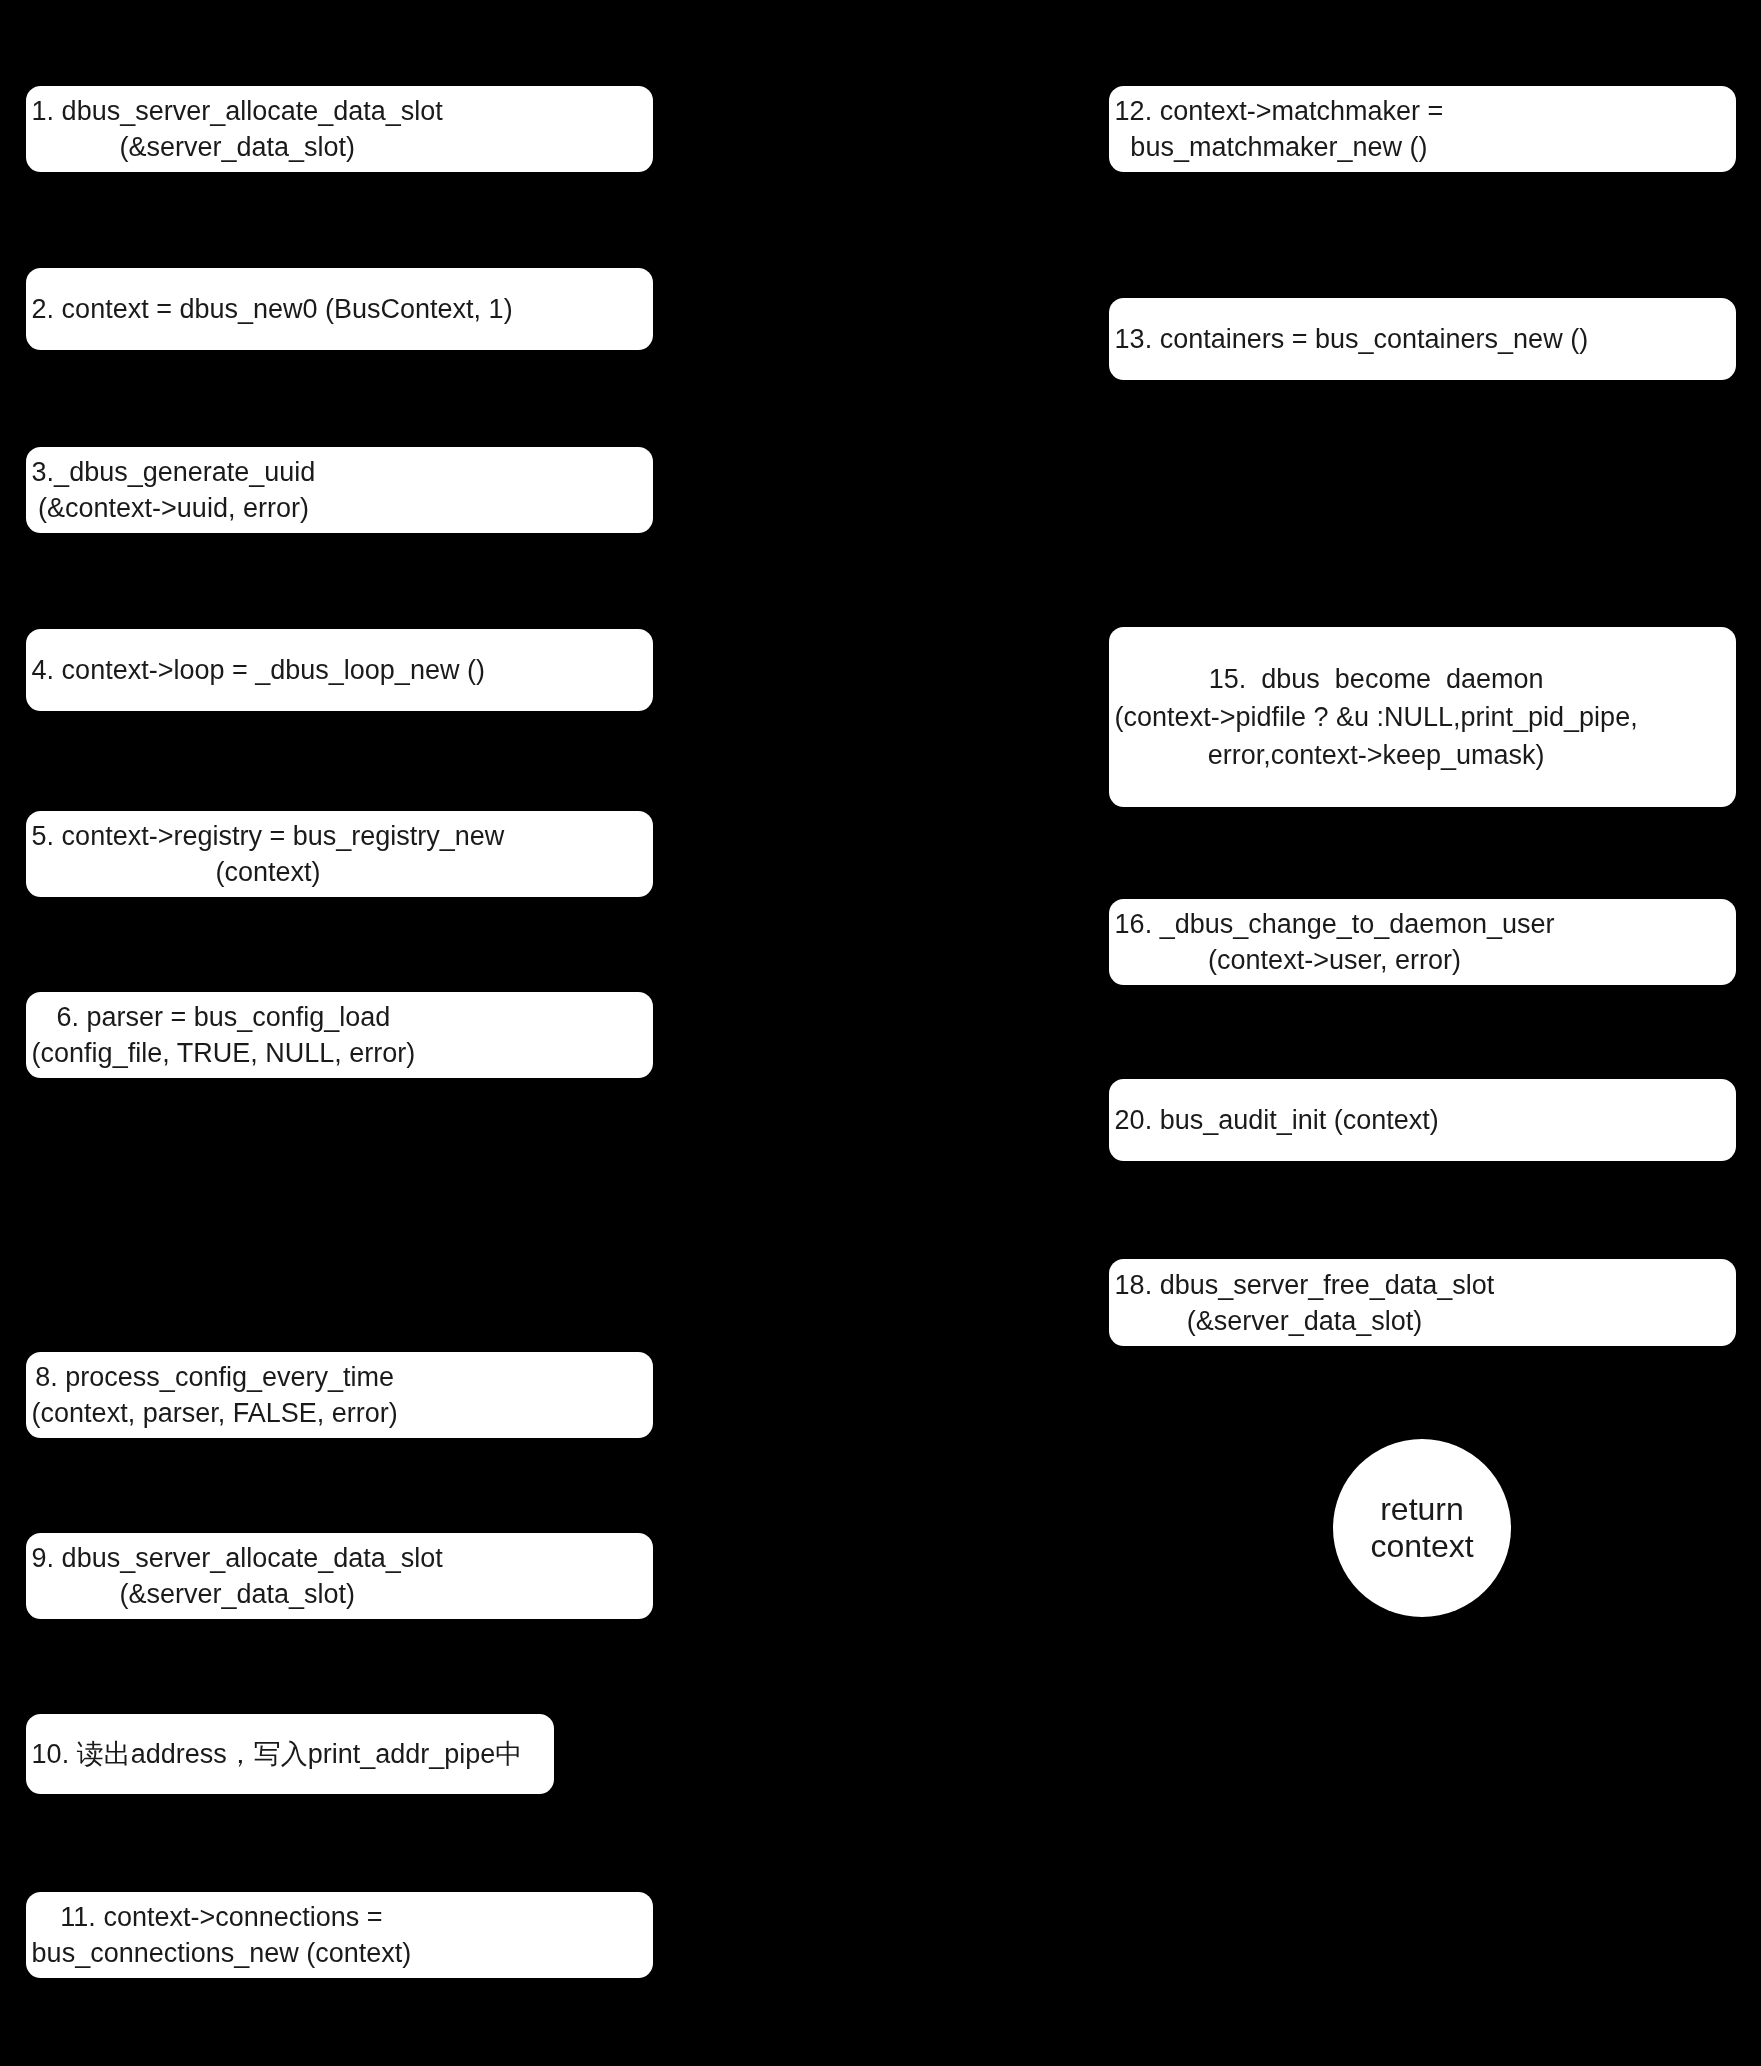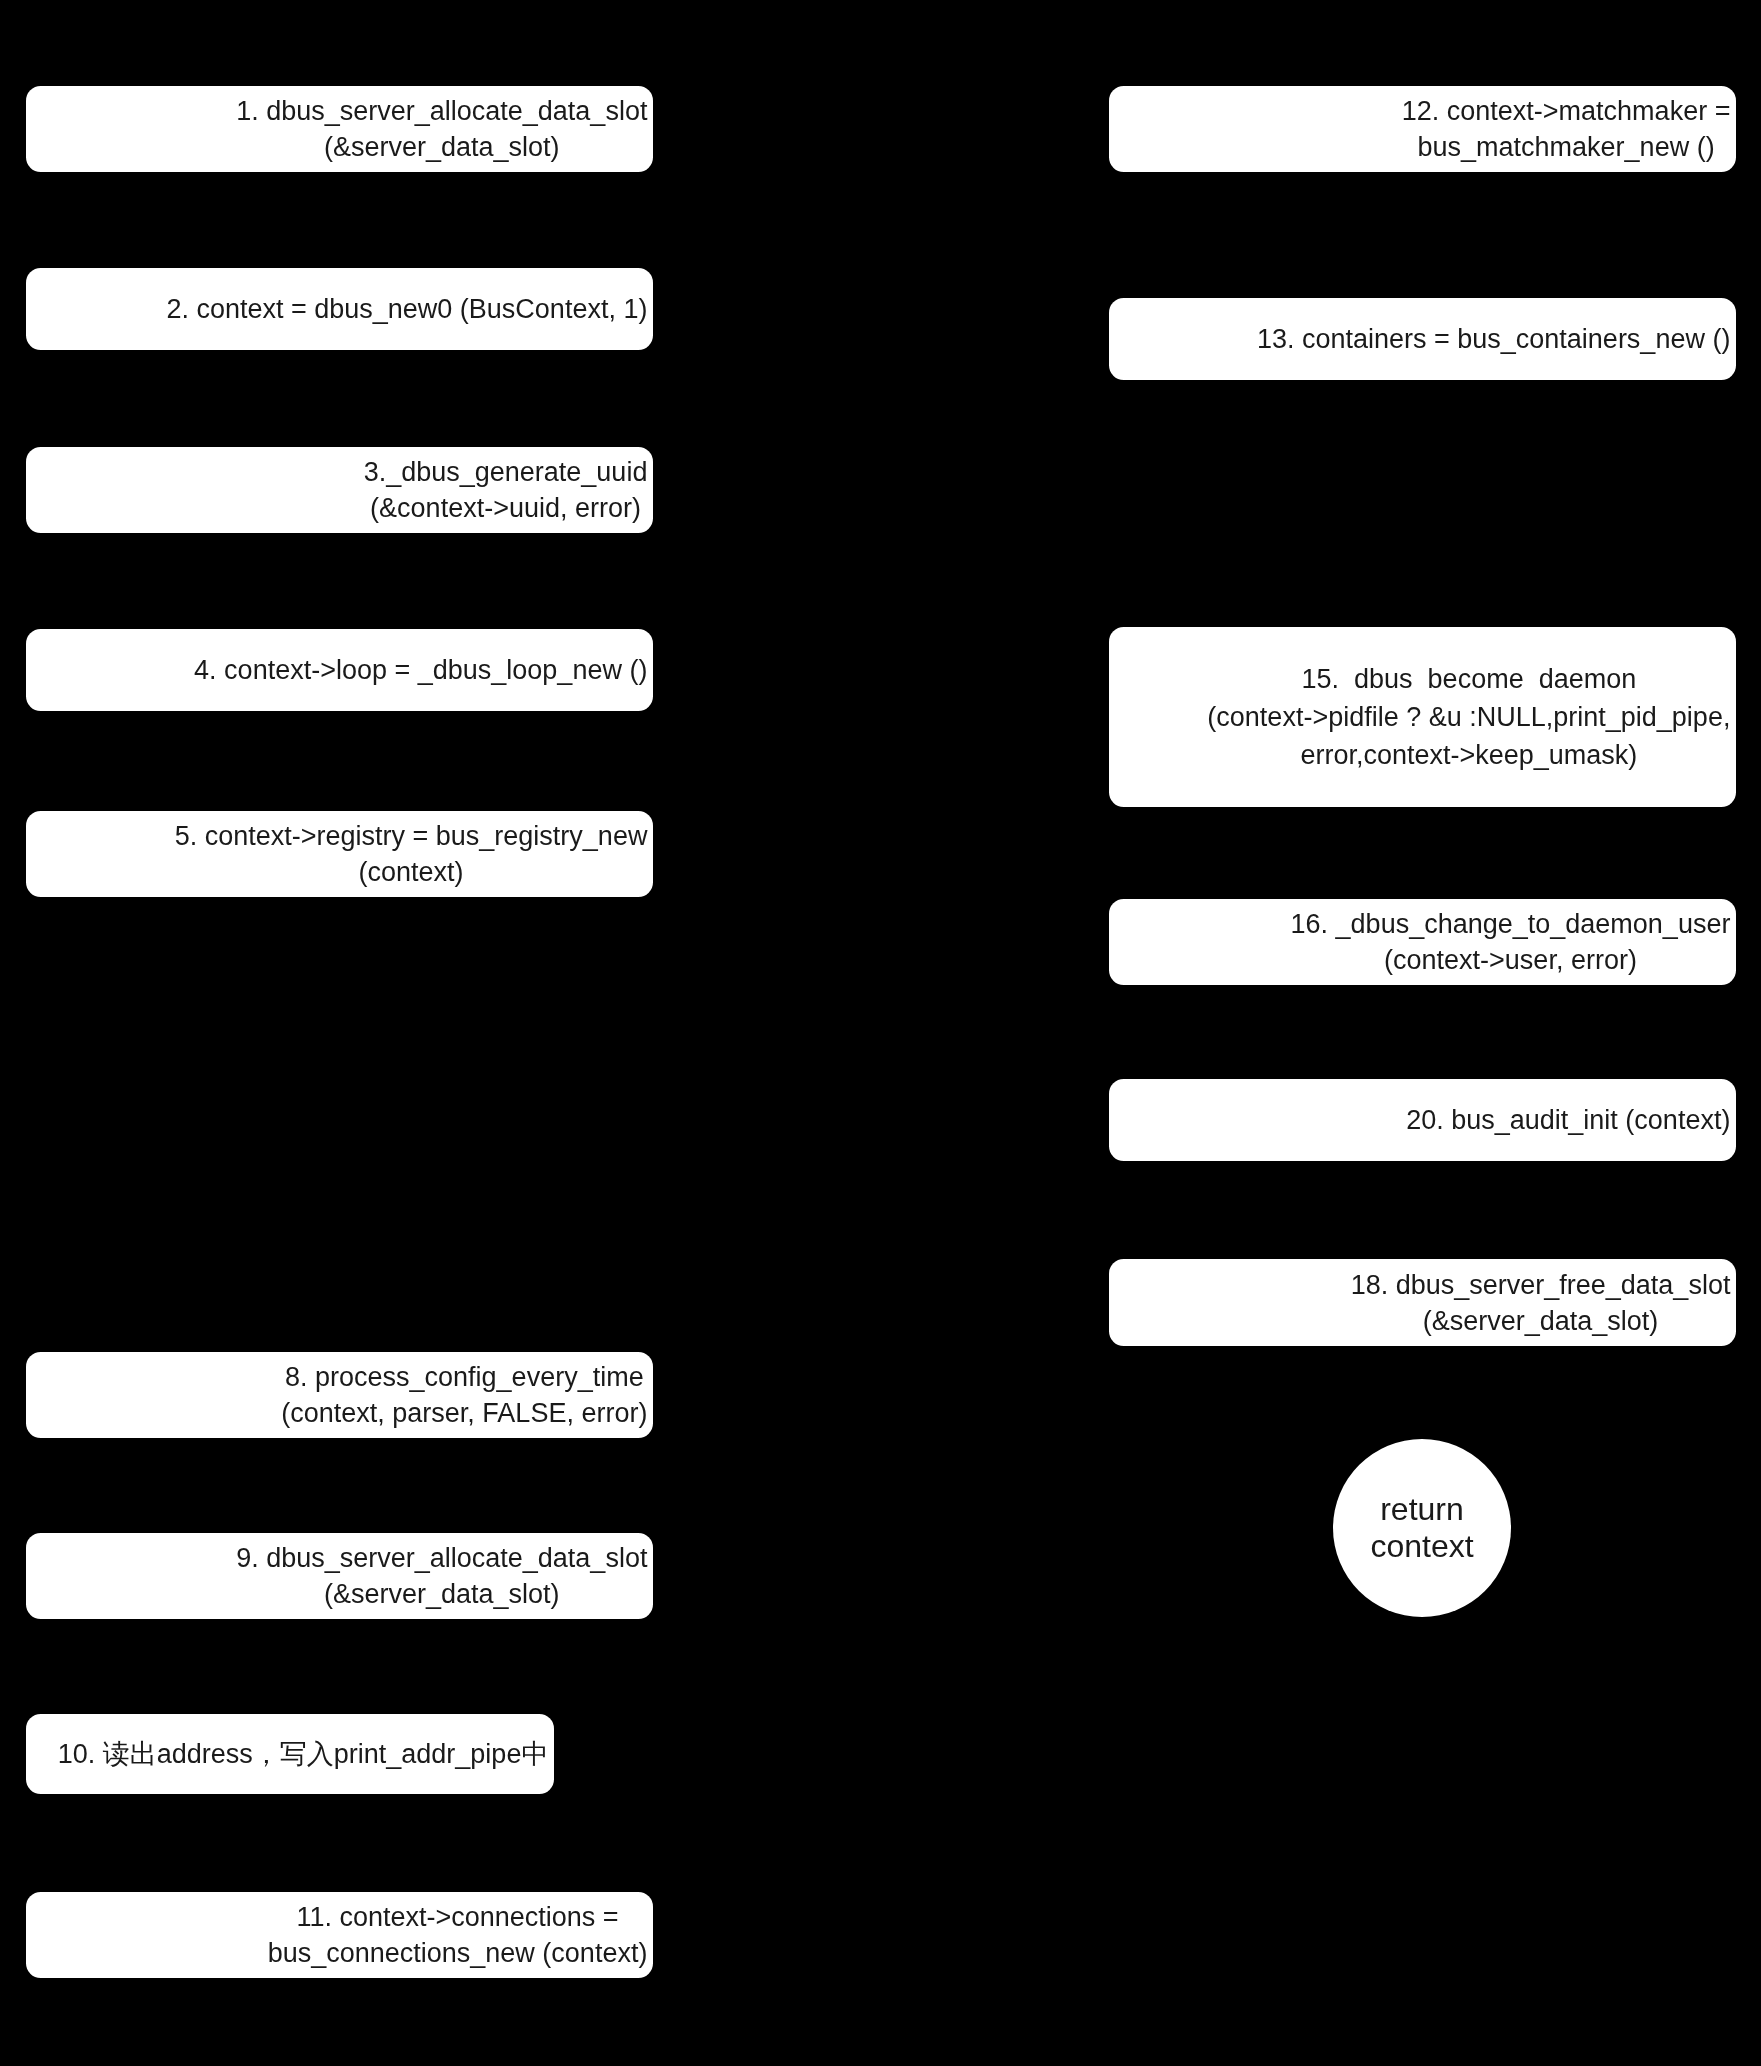--- a/index.html
+++ b/index.html
@@ -16,21 +16,21 @@
     font-family:"Liberation Sans","DejaVu Sans",sans-serif;
     overflow:hidden;
   }
   .node{
     position:absolute;
     background:var(--node-fill);
     color:var(--node-text);
     border-radius:14.7px;
     display:flex;
     align-items:center;
-    justify-content:flex-end;
+    justify-content:flex-start;
     text-align:center;
     font-size:27px;
     line-height:36px;
     box-sizing:border-box;
     padding:3.4px 5.6px;
   }
   .node-text{white-space:pre-wrap;}
   .tall{line-height:38px;}
   .terminal{
     position:absolute;
@@ -82,20 +82,24 @@
       <span class="node-text">3._dbus_generate_uuid
 (&amp;context-&gt;uuid, error)</span>
     </div>
   <div class="node n4">
       <span class="node-text">4. context-&gt;loop = _dbus_loop_new ()</span>
     </div>
   <div class="node n5">
       <span class="node-text">5. context-&gt;registry = bus_registry_new
 (context)</span>
     </div>
+  <div class="node n6">
+      <span class="node-text">6. parser = bus_config_load
+(config_file, TRUE, NULL, error)</span>
+    </div>
   <div class="node n8">
       <span class="node-text">8. process_config_every_time
 (context, parser, FALSE, error)</span>
     </div>
   <div class="node n9">
       <span class="node-text">9. dbus_server_allocate_data_slot
 (&amp;server_data_slot)</span>
     </div>
   <div class="node n10">
       <span class="node-text">10. 读出address，写入print_addr_pipe中</span>

